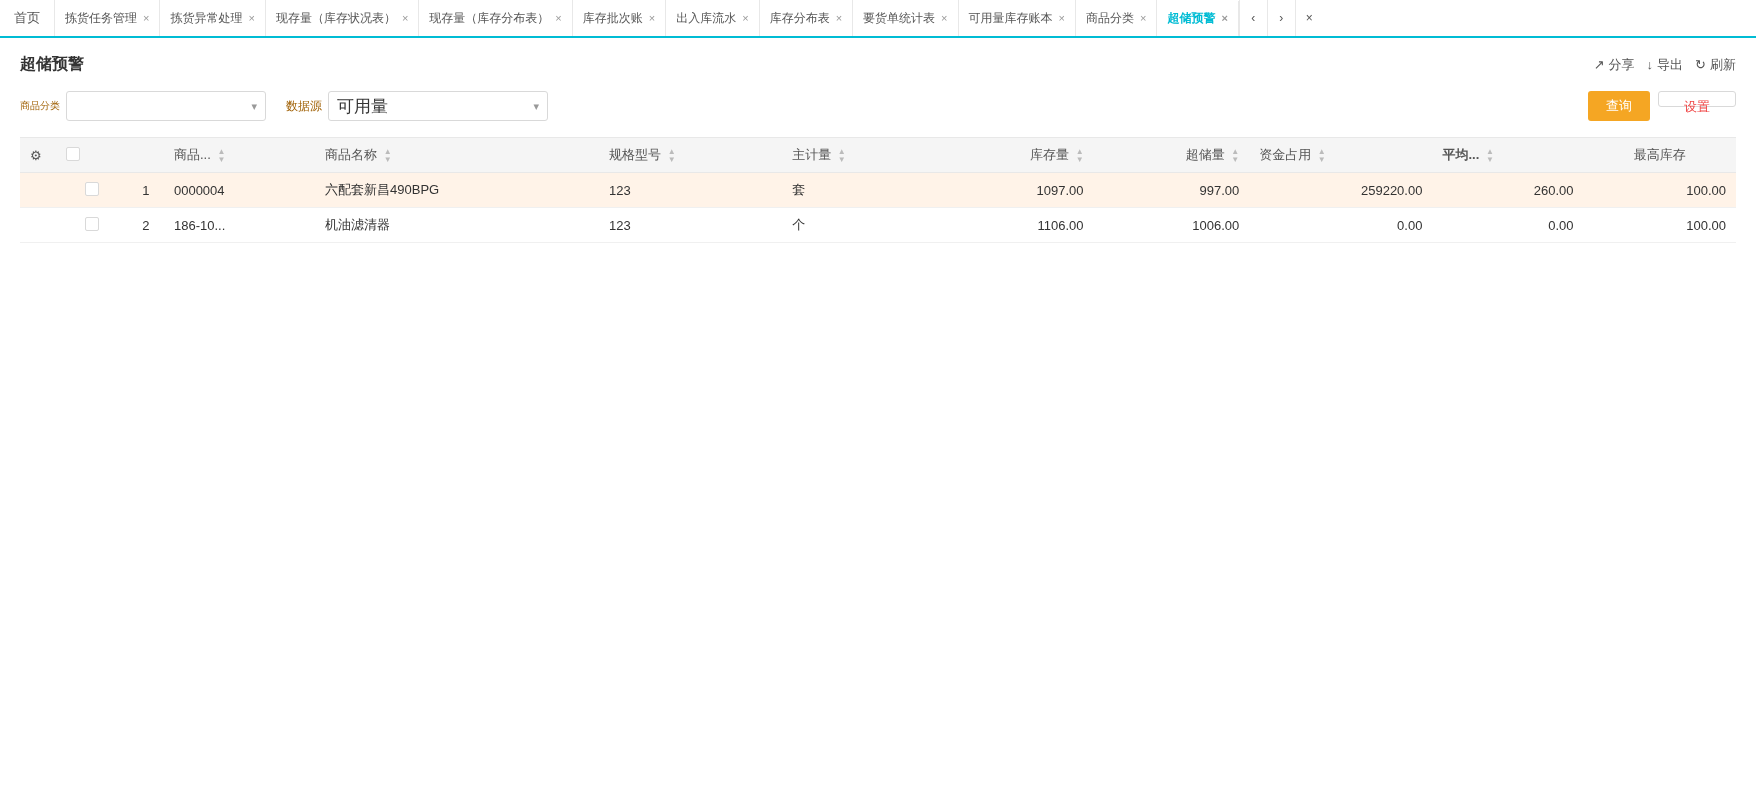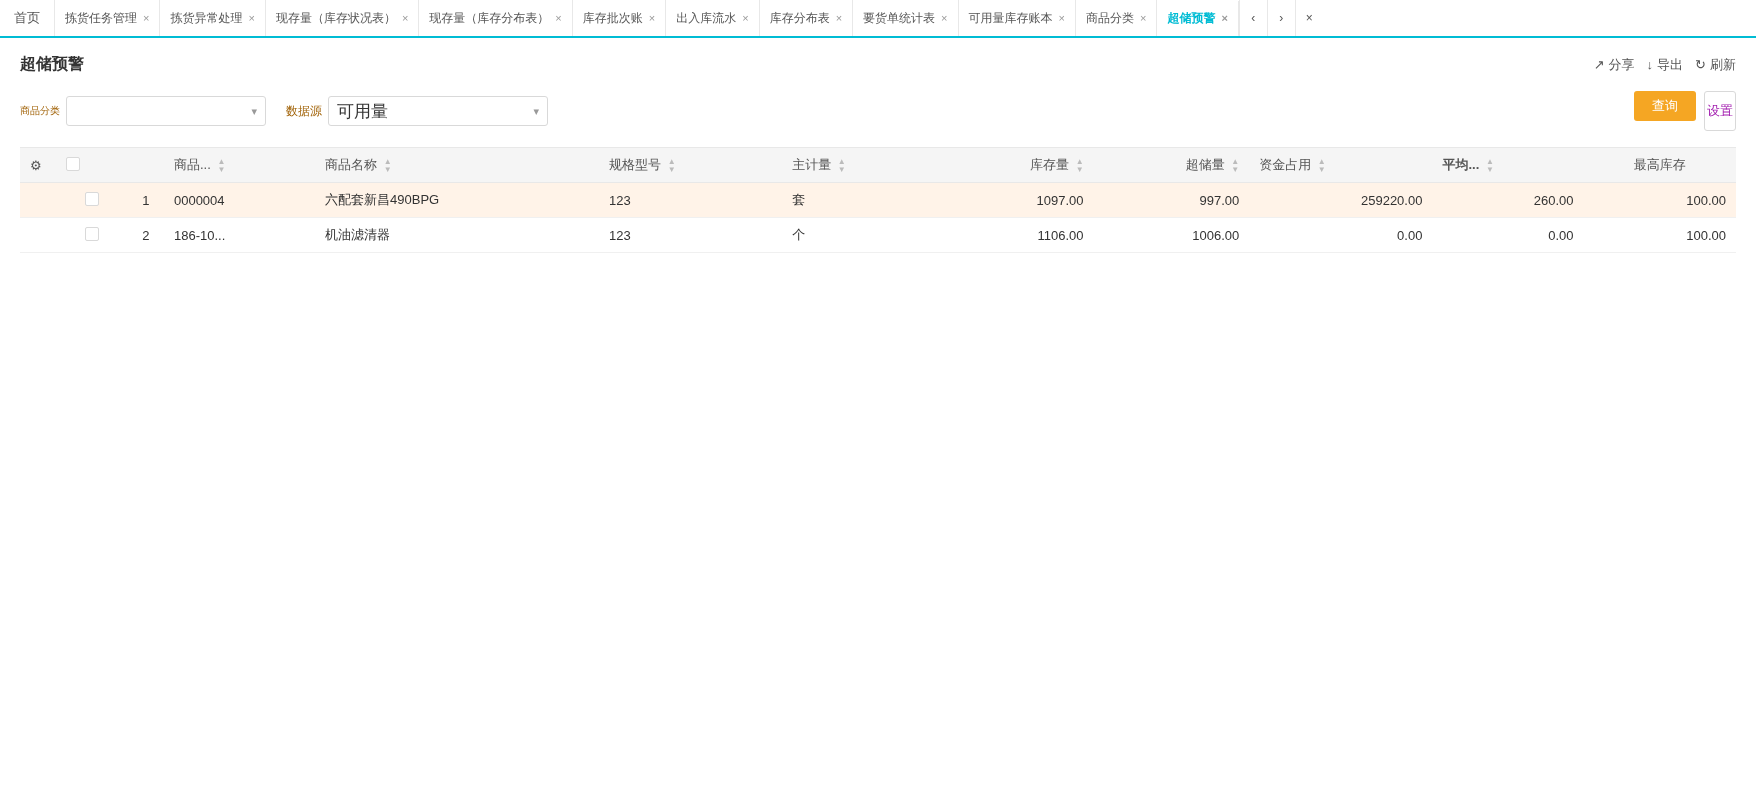--- a/index.html
+++ b/index.html
@@ -139,27 +139,27 @@
       color: #fff;
       border: none;
       border-radius: 3px;
       padding: 6px 18px;
       cursor: pointer;
       font-size: 13px;
       height: 30px;
     }
     .btn-settings {
       background: #fff;
-      color: #a21caf;
+      color: #ef4444;
       border: 1px solid #d9d9d9;
       border-radius: 3px;
-      padding: 6px 2px;
+      padding: 6px 25px;
       cursor: pointer;
       font-size: 13px;
-      height: 40px;
+      height: 16px;
     }
 
     
     .data-table {
       width: 100%;
       border-collapse: collapse;
       font-size: 13px;
     }
     .data-table thead tr {
       background: #f5f5f5;

